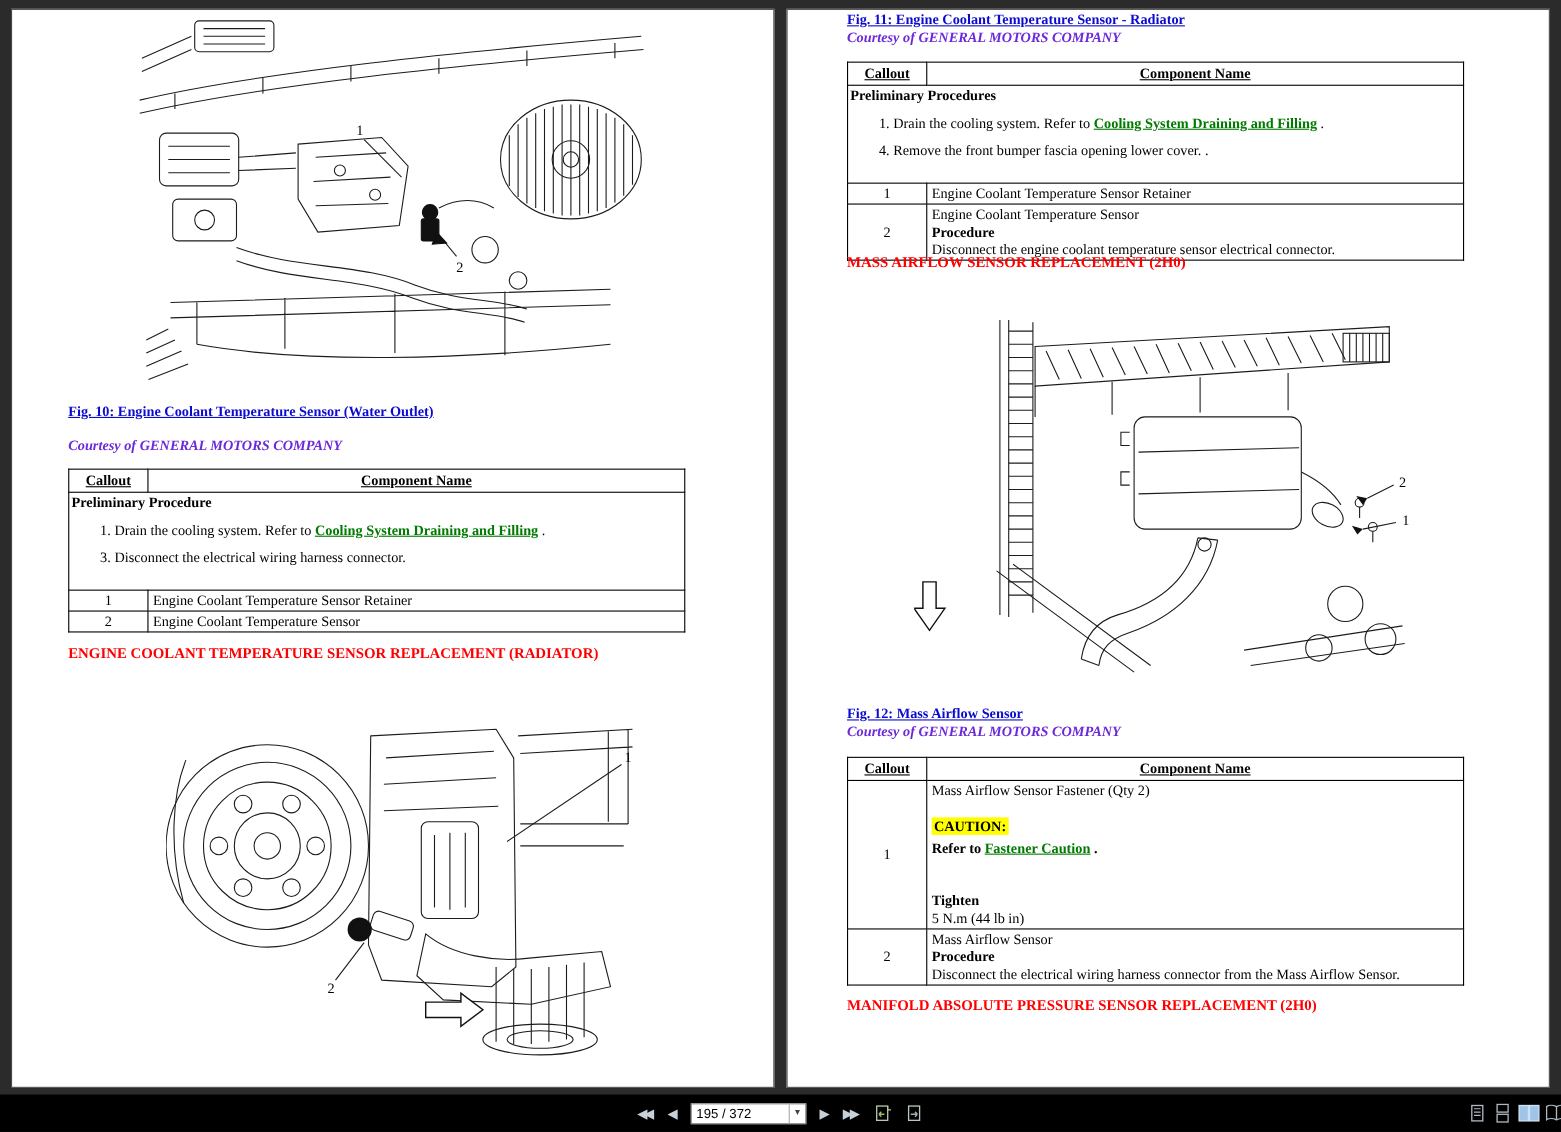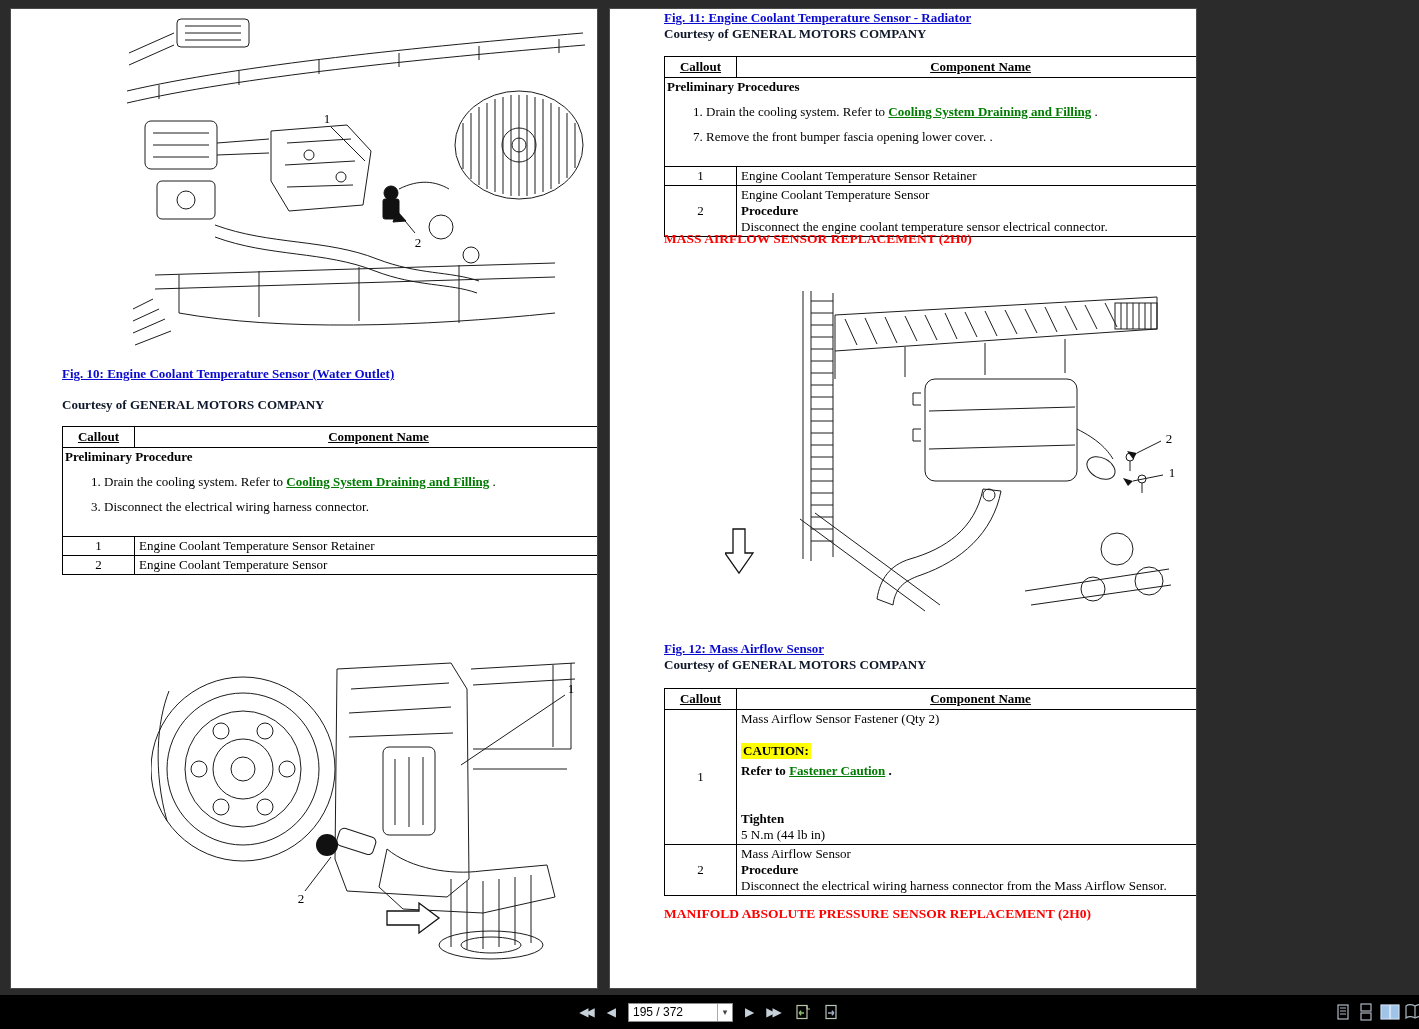--- a/index.html
+++ b/index.html
@@ -1,25 +1,25 @@
 <!DOCTYPE html>
 <html><head>
 <meta charset="utf-8">
 <style>
   * { margin:0; padding:0; box-sizing:border-box; }
   html,body { width:1419px; height:1029px; }
   body { background:#2b2b2b; font-family:"Liberation Serif", serif; overflow:hidden; }
   .viewer { width:1419px; height:1029px; display:flex; flex-direction:column; }
   .spread { flex:1; display:flex; gap:11px; padding:8px 10px 6px 10px; min-height:0; }
-  .page { width:588px; height:981px; background:#ffffff; border:1px solid #4a4a4a; position:relative; overflow:hidden; }
+  .page { width:694px; height:981px; background:#ffffff; border:1px solid #4a4a4a; position:relative; overflow:hidden; }
   .abs { position:absolute; }
   .diag { position:absolute; }
   .diag text { font-family:"Liberation Serif", serif; font-size:13px; fill:#000; }
   .fig-caption { color:#0b0bcf; font-weight:bold; text-decoration:underline; font-size:13px; cursor:pointer; display:block; }
-  .courtesy { font-weight:bold; font-size:13px; color:#0f172a; }
+  .courtesy { font-weight:bold; font-size:13px; color:#6d28d9;font-style:italic; }
   .red-heading { color:#ff0000; font-weight:bold; font-size:13.5px; }
   .doc-table { border-collapse:collapse; width:561px; font-size:13px; color:#000; table-layout:fixed; }
   .doc-table th, .doc-table td { border:1px solid #000; }
   .doc-table th { font-weight:bold; text-align:center; padding:2px 2px;text-decoration:underline; }
   .callout-col { width:72px; }
   .callout-cell { text-align:center; vertical-align:middle; }
   .cell-name { padding:1px 4px; vertical-align:top; }
   .prelim-cell { padding:1px 2px 12px 2px;margin-top:24px; }
   .prelim-title { font-weight:bold; }
   .steps { margin:9px 0 0 26px; }
@@ -111,20 +111,21 @@
           <td class="callout-cell">1</td>
           <td class="cell-name">Engine Coolant Temperature Sensor Retainer</td>
         </tr>
         <tr>
           <td class="callout-cell">2</td>
           <td class="cell-name">Engine Coolant Temperature Sensor</td>
         </tr>
       </tbody>
         </table>
 
+      <div class="red-heading abs" style="left:51px; top:577px;">ENGINE COOLANT TEMPERATURE SENSOR REPLACEMENT (RADIATOR)</div>
 
       <svg class="diag" style="left:140px; top:620px;" width="430" height="332" viewBox="0 0 430 332">
         <g stroke="#1c1c1c" fill="none" stroke-width="1">
           <circle cx="92" cy="140" r="92"></circle>
           <circle cx="92" cy="140" r="76"></circle>
           <circle cx="92" cy="140" r="58"></circle>
           <circle cx="92" cy="140" r="30"></circle>
           <circle cx="92" cy="140" r="12"></circle>
           <circle cx="136" cy="140" r="8"></circle>
           <circle cx="114" cy="178" r="8"></circle>
@@ -163,21 +164,21 @@
         <tbody>
             <tr>
           <th class="callout-col">Callout</th>
           <th>Component Name</th>
         </tr>
         <tr>
           <td colspan="2" class="prelim-cell">
             <div class="prelim-title">Preliminary Procedures</div>
             <div class="steps">
               <div class="step"><span>1. Drain the cooling system. Refer to </span><a class="green-link">Cooling System Draining and Filling</a><span> .</span></div>
-              <div class="step">7. Remove the front bumper fascia opening lower cover. .</div>
+              <div class="step">4. Remove the front bumper fascia opening lower cover. .</div>
             </div>
           </td>
         </tr>
         <tr>
           <td class="callout-cell">1</td>
           <td class="cell-name">Engine Coolant Temperature Sensor Retainer</td>
         </tr>
         <tr>
           <td class="callout-cell">2</td>
           <td class="cell-name">

